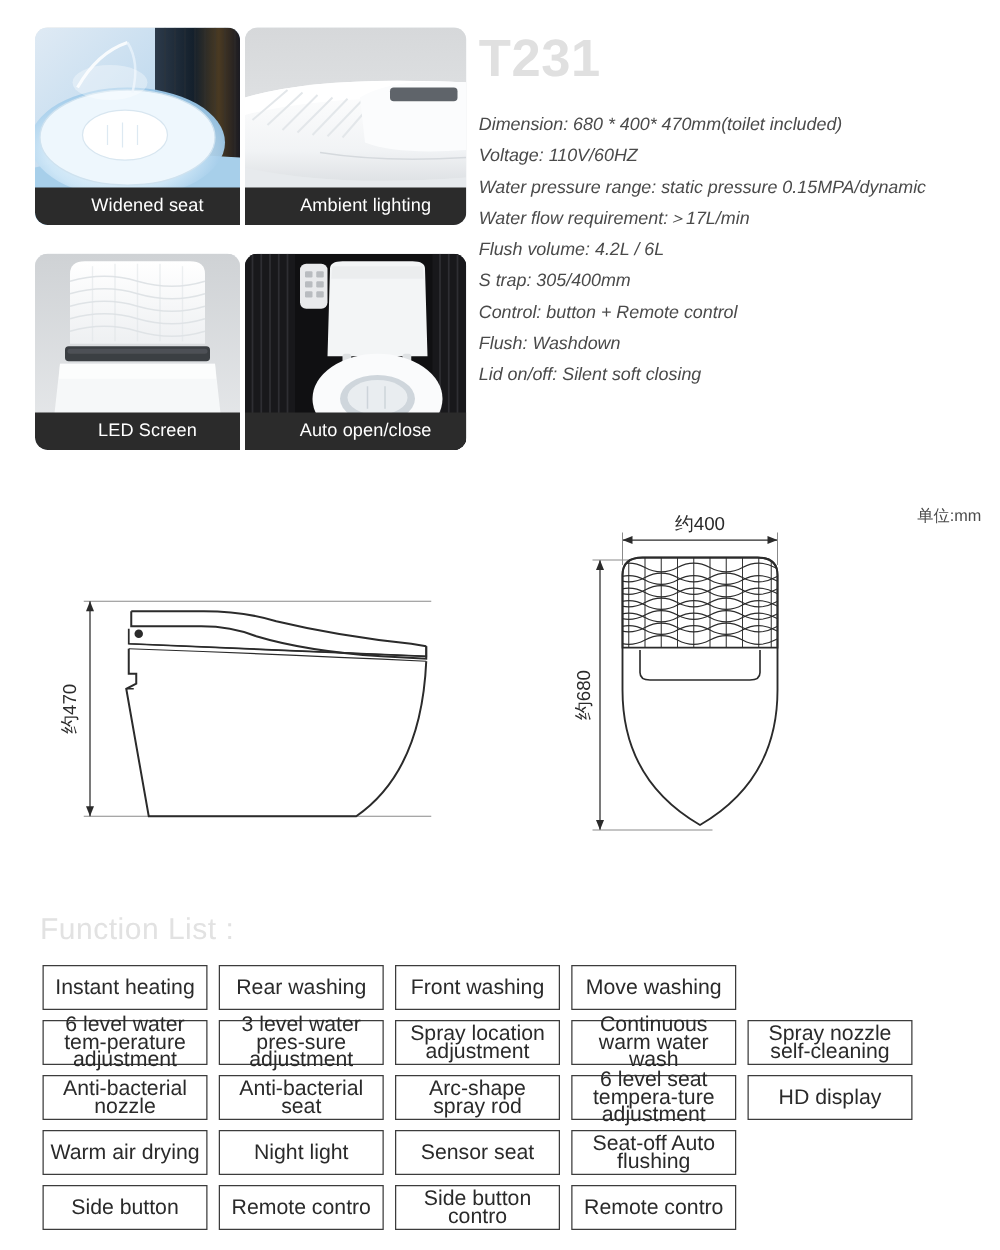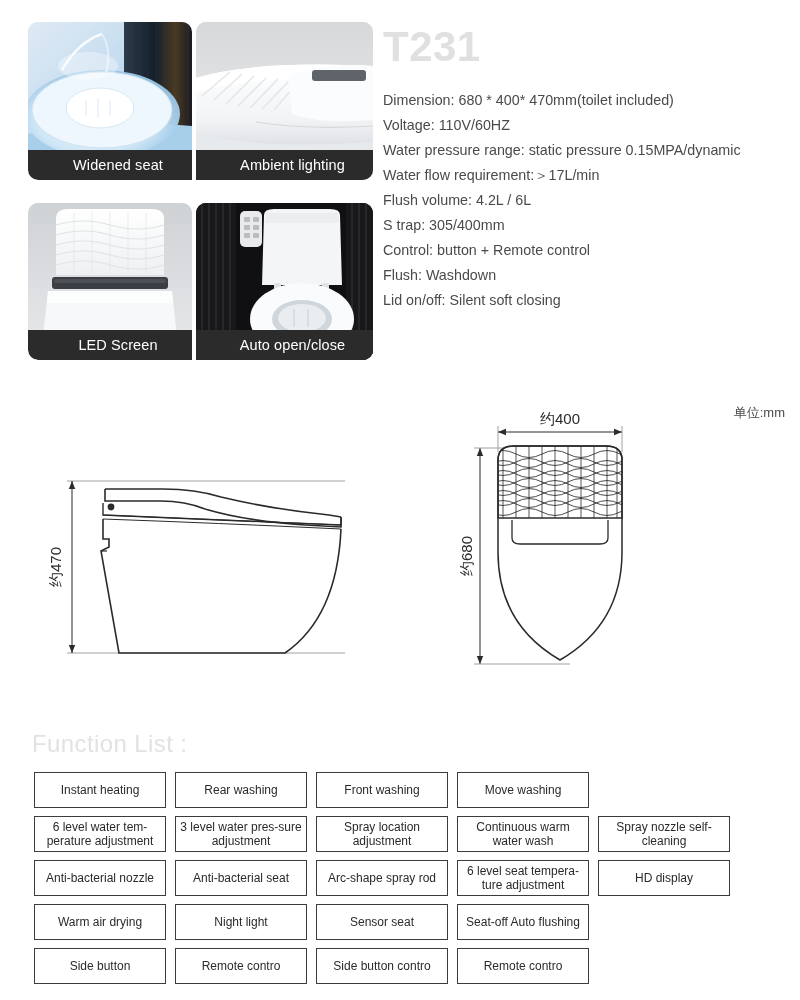--- a/index.html
+++ b/index.html
@@ -75,20 +75,21 @@
     color: #e0e0e0;
     letter-spacing: .5px;
     line-height: 1;
     margin-bottom: 20px;
   }
   .spec-line {
     font-size: 14.3px;
     color: #4a4a4a;
     line-height: 25px;
     white-space: nowrap;
+    font-style: italic;
   }
 
   
   #drawings {
     position: absolute;
     left: 0; top: 372px;
     width: 800px;
     height: 340px;
   }
   #unit-label {
@@ -125,21 +126,21 @@
     column-gap: 9px;
   }
   .fn-cell {
     width: 132px;
     height: 36px;
     border: 1px solid #3c3c3c;
     display: flex;
     align-items: center;
     justify-content: center;
     text-align: center;
-    font-size: 12px;
+    font-size: 17px;
     color: #2a2a2a;
     line-height: 14px;
     padding: 0 4px;
   }
 </style>
 </head>
 <body>
 
 <div id="top-section">
 

